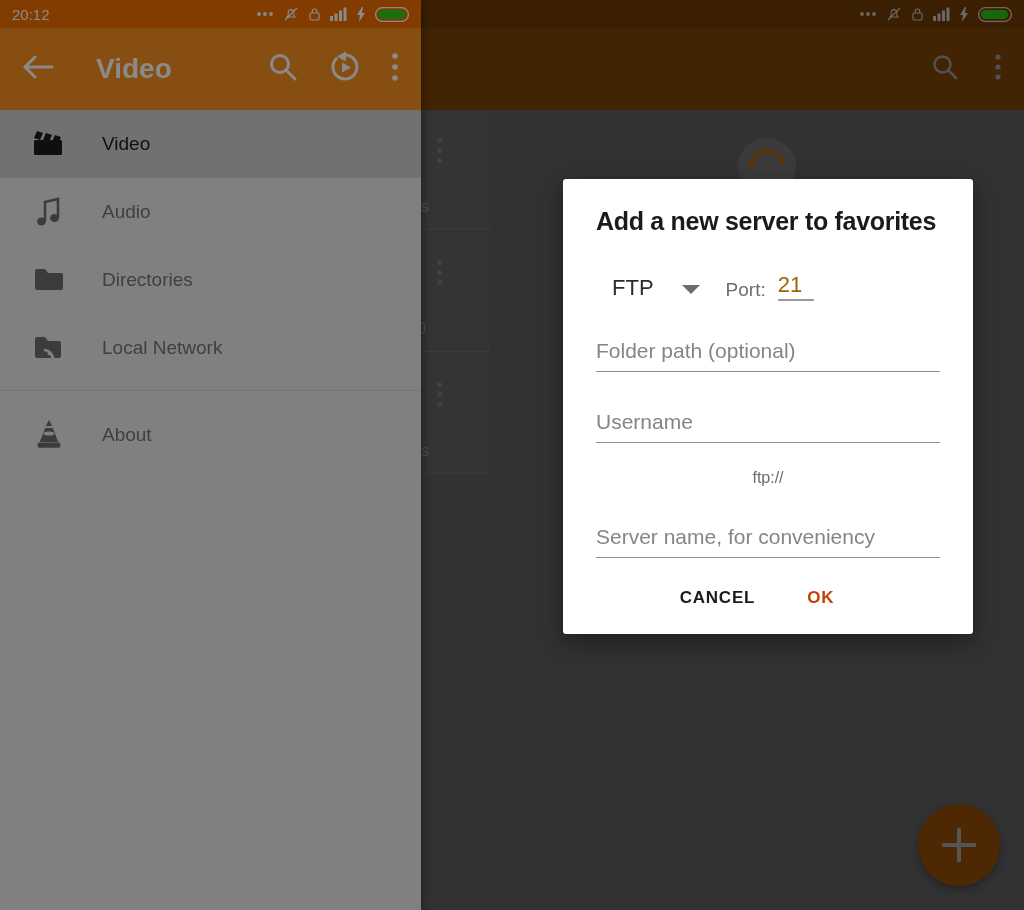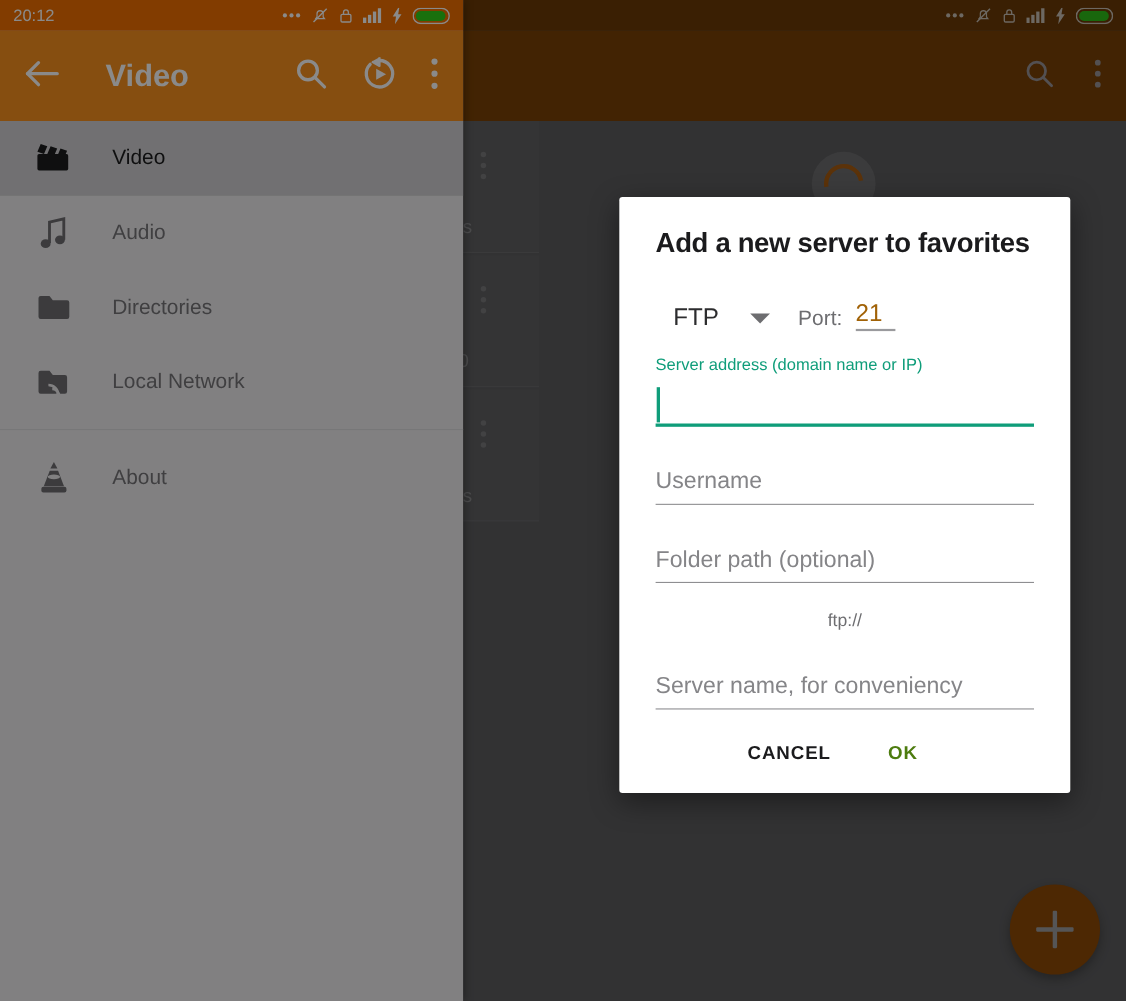--- a/index.html
+++ b/index.html
@@ -136,21 +136,21 @@
   .dlg-actions {
     display: flex; align-items: center; justify-content: center;
     padding: 30px 0 26px 0; gap: 52px;
   }
   .btn-text {
     font-size: 17px; font-weight: bold; letter-spacing: .8px;
     background: none; border: none; cursor: pointer;
     font-family: "Liberation Sans", sans-serif;
   }
   .btn-cancel { color: #1b1b1d; }
-  .btn-ok { color: #4d7c0f; cursor: default; margin-right: 22px; }
+  .btn-ok { color: #c2410c; cursor: default; margin-right: 22px; }
 </style>
 </head>
 <body>
 
 <div class="screen">
 
   <div class="bg-app">
 
     <div class="bg-statusbar">
       <span>20:12</span>
@@ -378,33 +378,27 @@
 
     <div class="dlg-row-proto">
       <span class="proto-name">FTP</span>
       <span class="caret"></span>
       <span class="port-label">Port:</span>
       <span class="port-box">
         <span class="port-val">21</span>
       </span>
     </div>
 
-    <div class="field">
-      <span class="field-label-active">Server address (domain name or IP)</span>
-      <div class="field-input-active">
-        <span class="caret-bar"></span>
-      </div>
+
+    <div class="field-plain">
+      <span class="ph">Folder path (optional)</span>
     </div>
 
     <div class="field-plain">
       <span class="ph">Username</span>
-    </div>
-
-    <div class="field-plain">
-      <span class="ph">Folder path (optional)</span>
     </div>
 
     <div class="url-preview">ftp://</div>
 
     <div class="field-plain">
       <span class="ph">Server name, for conveniency</span>
     </div>
 
     <div class="dlg-actions">
       <button class="btn-text btn-cancel">CANCEL</button>

